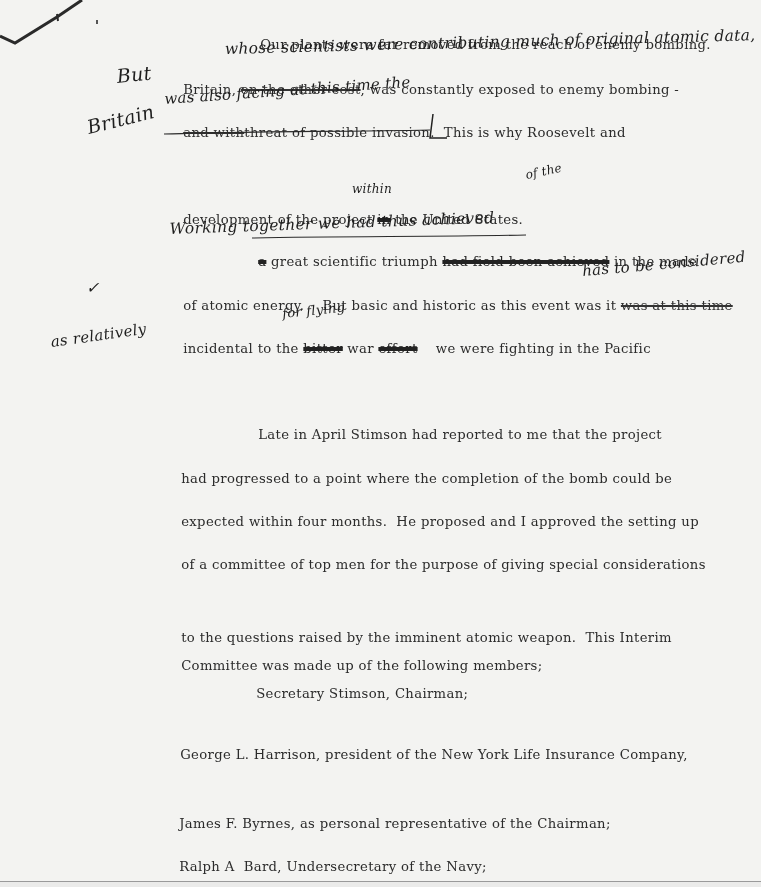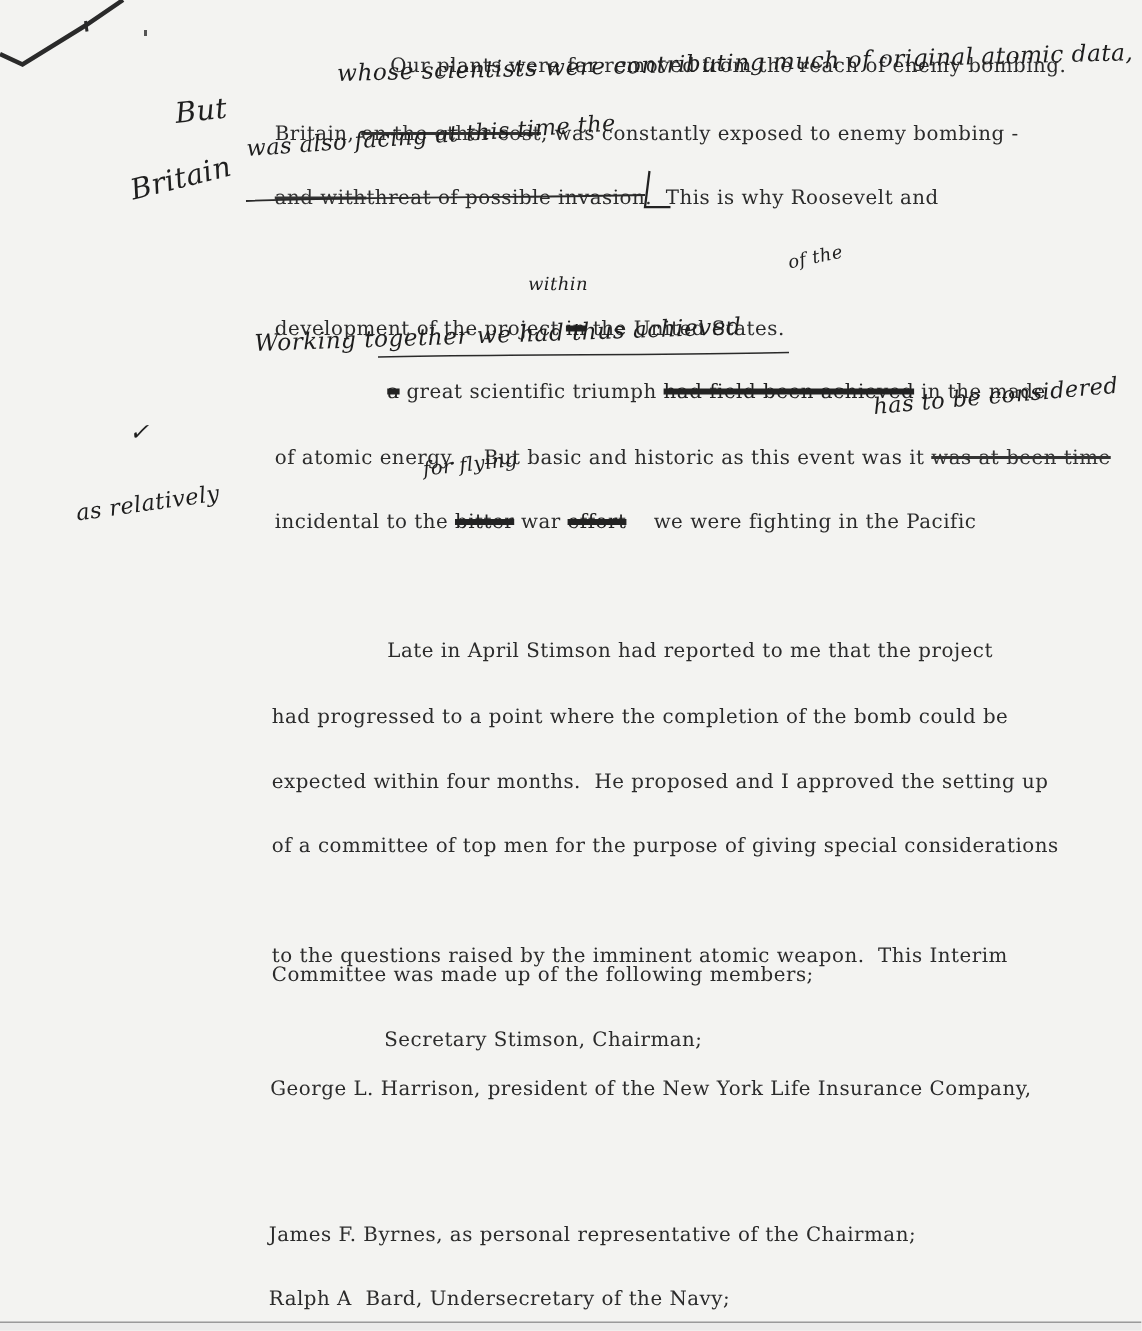--- a/index.html
+++ b/index.html
@@ -60,21 +60,21 @@
 
   <div class="line" style="left:165px; top:197px;">
     <span>development of the project </span><span class="blot">in</span><span> the United States.</span>
   </div>
 
   <div class="line" style="left:240px; top:239px;">
     <span class="blot">a</span><span> great scientific triumph </span><span class="blot">had field been achieved</span><span> in the made</span>
   </div>
 
   <div class="line" style="left:165px; top:283px;">
-    <span>of atomic energy.    But basic and historic as this event was it </span><span class="strike">was at been time</span>
+    <span>of atomic energy.    But basic and historic as this event was it </span><span class="strike">was at this time</span>
   </div>
 
   <div class="line" style="left:165px; top:326px;">
     <span>incidental to the </span><span class="blot">bitter</span><span> war </span><span class="blot">effort</span><span>    we were fighting in the Pacific</span>
   </div>
 
 
   <div class="line" style="left:240px; top:412px;">
     <span>Late in April Stimson had reported to me that the project</span>
   </div>
@@ -88,29 +88,29 @@
   </div>
 
   <div class="line" style="left:163px; top:542px;text-align:right;">
     <span>of a committee of top men for the purpose of giving special considerations</span>
   </div>
 
   <div class="line" style="left:163px; top:615px;">
     <span>to the questions raised by the imminent atomic weapon.  This Interim</span>
   </div>
 
-  <div class="line" style="left:163px; top:628px;text-align:center;">
+  <div class="line" style="left:163px; top:643px;text-align:center;">
     <span>Committee was made up of the following members;</span>
   </div>
 
   <div class="line" style="left:238px; top:671px;">
     <span>Secretary Stimson, Chairman;</span>
   </div>
 
-  <div class="line" style="left:162px; top:704px;">
+  <div class="line" style="left:162px; top:732px;">
     <span>George L. Harrison, president of the New York Life Insurance Company,</span>
   </div>
 
 
   <div class="line" style="left:161px; top:801px;">
     <span>James F. Byrnes, as personal representative of the Chairman;</span>
   </div>
 
   <div class="line" style="left:161px; top:844px;">
     <span>Ralph A  Bard, Undersecretary of the Navy;</span>

